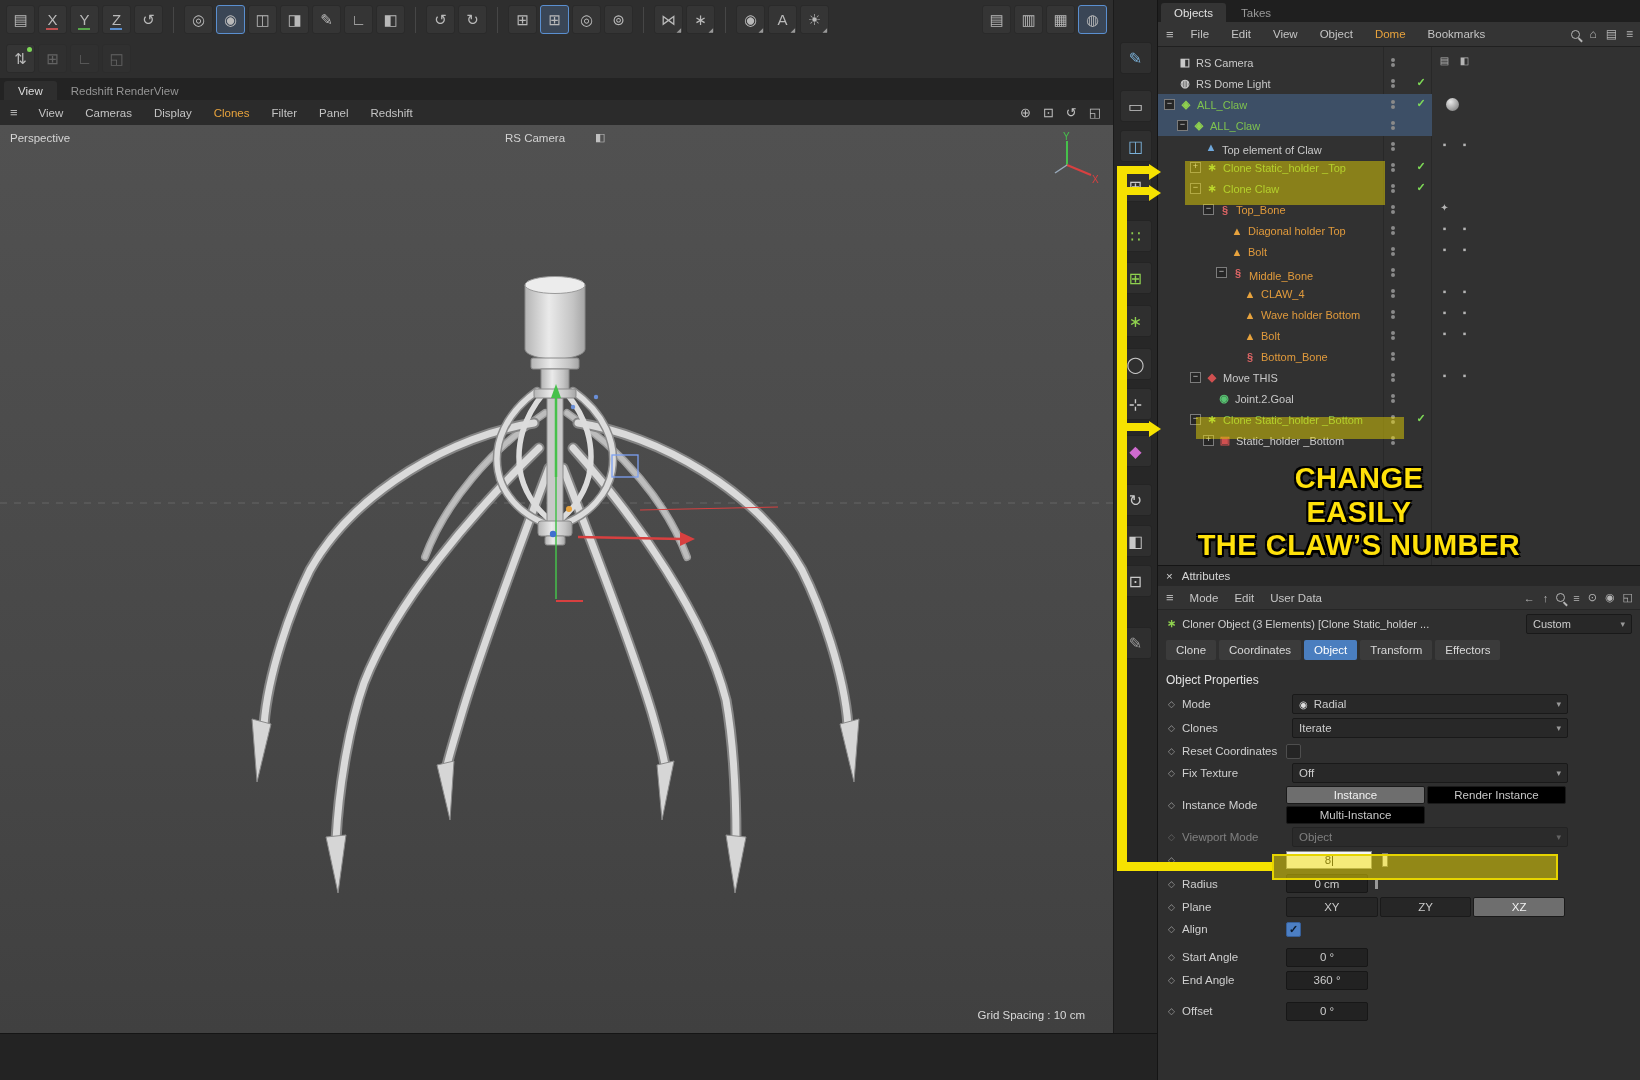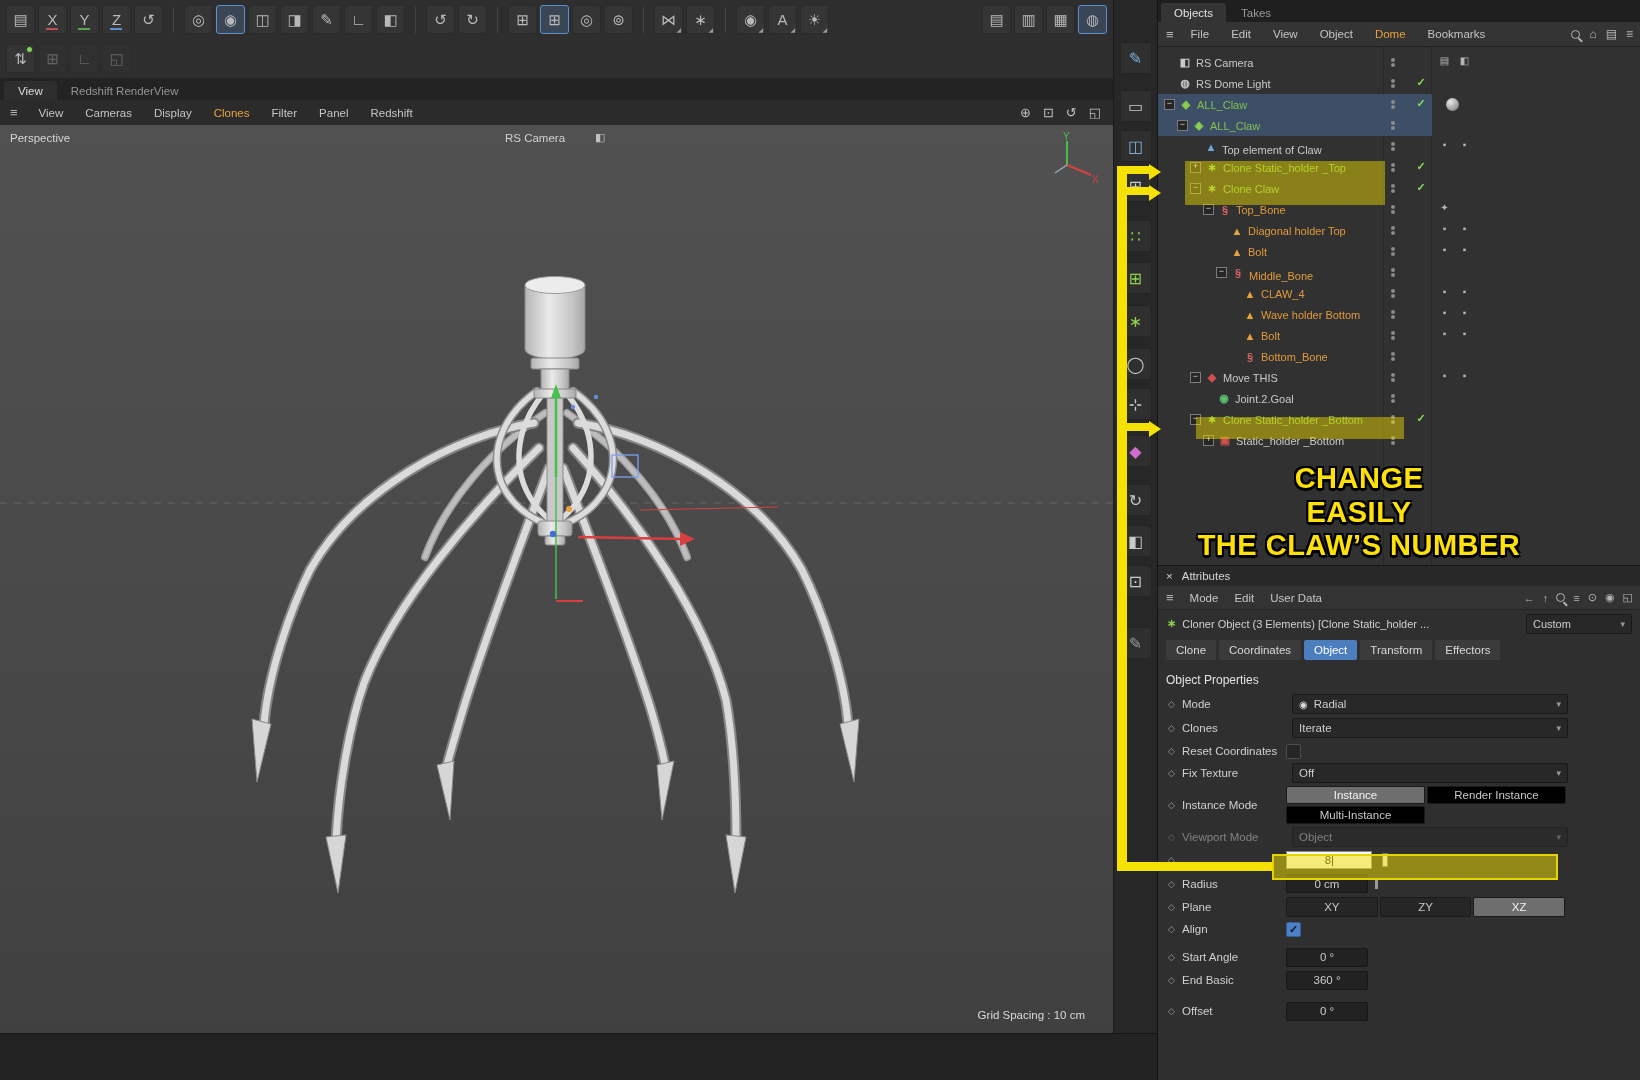--- a/index.html
+++ b/index.html
@@ -831,21 +831,21 @@
           </div>
           <div class="arow" style="height: 22px; margin-top: 6px;">
             <div class="adia">◇</div>
             <div class="alabel">Start Angle</div>
             <div class="anum">
               <span>0 °</span>
             </div>
           </div>
           <div class="arow" style="height: 24px;">
             <div class="adia">◇</div>
-            <div class="alabel">End Basic</div>
+            <div class="alabel">End Angle</div>
             <div class="anum">
               <span>360 °</span>
             </div>
           </div>
           <div class="arow" style="height: 24px; margin-top: 7px;">
             <div class="adia">◇</div>
             <div class="alabel">Offset</div>
             <div class="anum">
               <span>0 °</span>
             </div>

